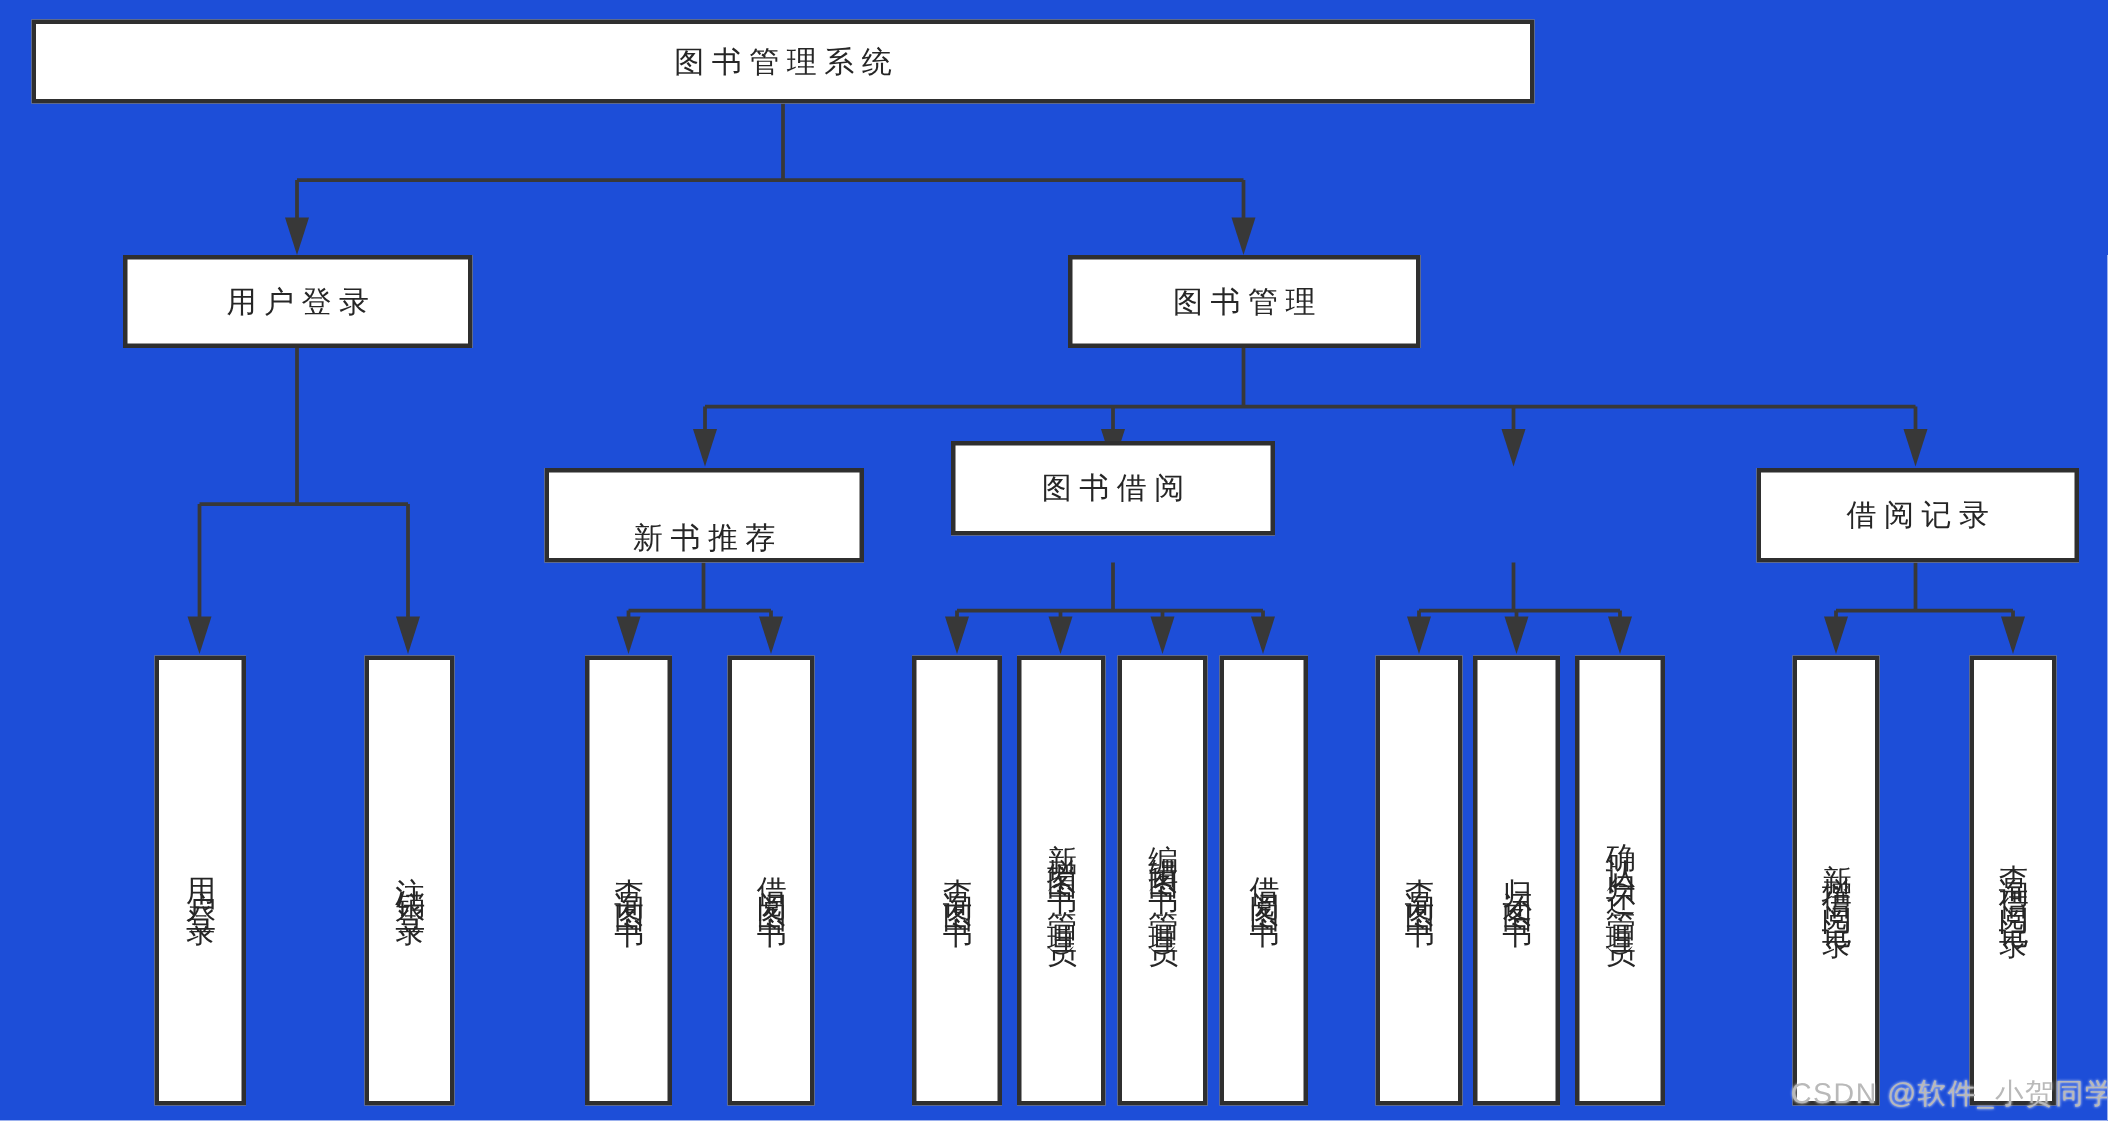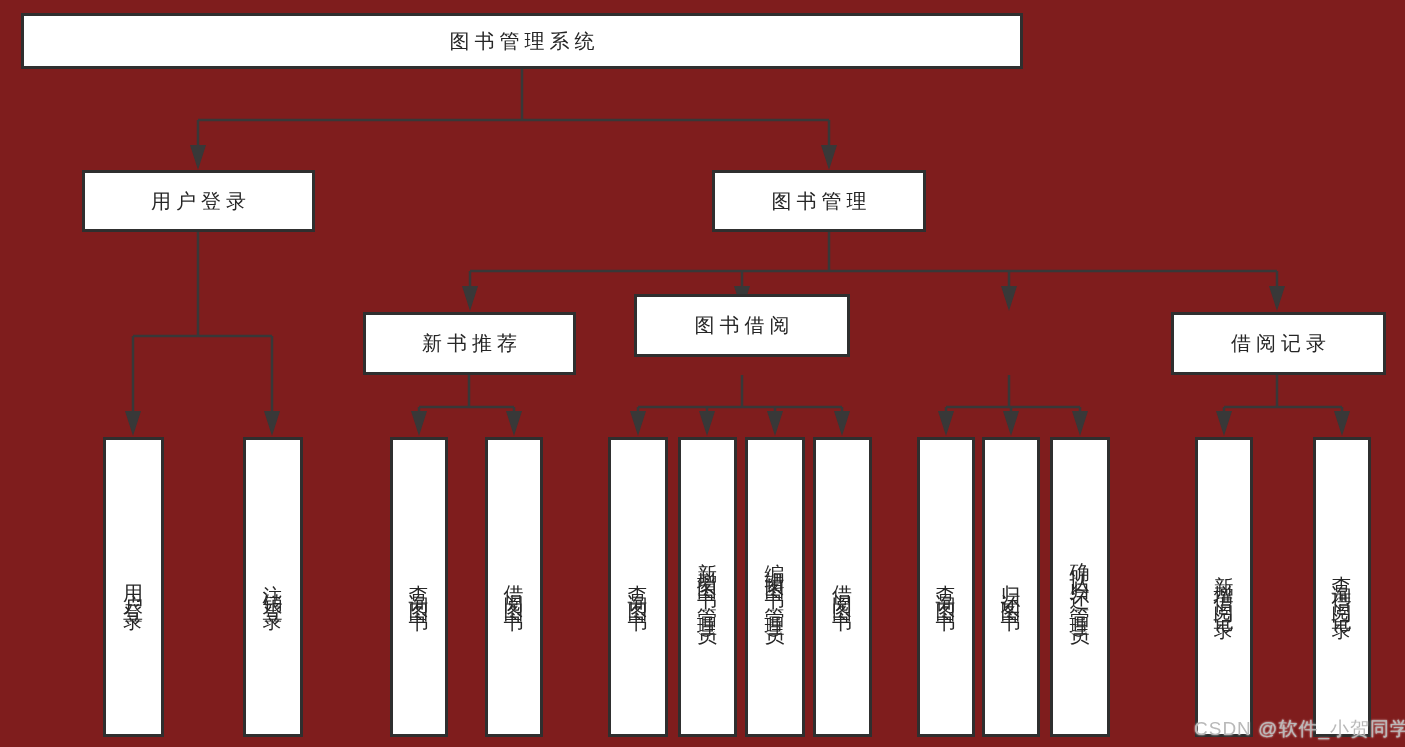--- a/index.html
+++ b/index.html
@@ -1,20 +1,20 @@
 <!DOCTYPE html>
 <html><head>
 <meta charset="utf-8">
 <style>
   html, body { margin: 0; padding: 0; background: #ffffff; }
   #canvas {
     position: relative;
     width: 1405px;
     height: 747px;
-    background: #7f1d1d;
+    background: #1d4ed8;
     font-family: "Liberation Sans", "DejaVu Sans", sans-serif;
     overflow: hidden;
   }
   #connectors {
     position: absolute;
     left: 0; top: 0;
     width: 1405px; height: 747px;
   }
   .box {
     position: absolute;
@@ -37,23 +37,23 @@
     writing-mode: vertical-rl;
     text-orientation: mixed;
     letter-spacing: 9px;
     line-height: 1;
     white-space: nowrap;
   }
   
   #b-root   { left: 21px;   top: 13px;  width: 1002px; height: 56px; }
   
   #b-login  { left: 82px;   top: 170px; width: 233px;  height: 62px; }
-  #b-mgmt   { left: 712px;  top: 170px; width: 214px;  height: 62px; }
-  
-  #b-nb     { left: 363px;  top: 312px; width: 213px;  height: 63px; }
+  #b-mgmt   { left: 712px;  top: 170px; width: 235px;  height: 62px; }
+  
+  #b-nb     { left: 363px;  top: 312px; width: 213px;  height: 63px; align-items: flex-end; }
   #b-bb     { left: 634px;  top: 294px; width: 216px;  height: 63px; }
   #b-cb     { left: 903px;  top: 312px; width: 214px;  height: 63px; }
   #b-br     { left: 1171px; top: 312px; width: 215px;  height: 63px; }
   
   .leaf     { top: 437px; height: 300px; }
   #l-login   { left: 103px;  width: 61px; }
   #l-logout  { left: 243px;  width: 60px; }
   #l-nb-q    { left: 390px;  width: 58px; }
   #l-nb-b    { left: 485px;  width: 58px; }
   #l-bb-q    { left: 608px;  width: 60px; }

